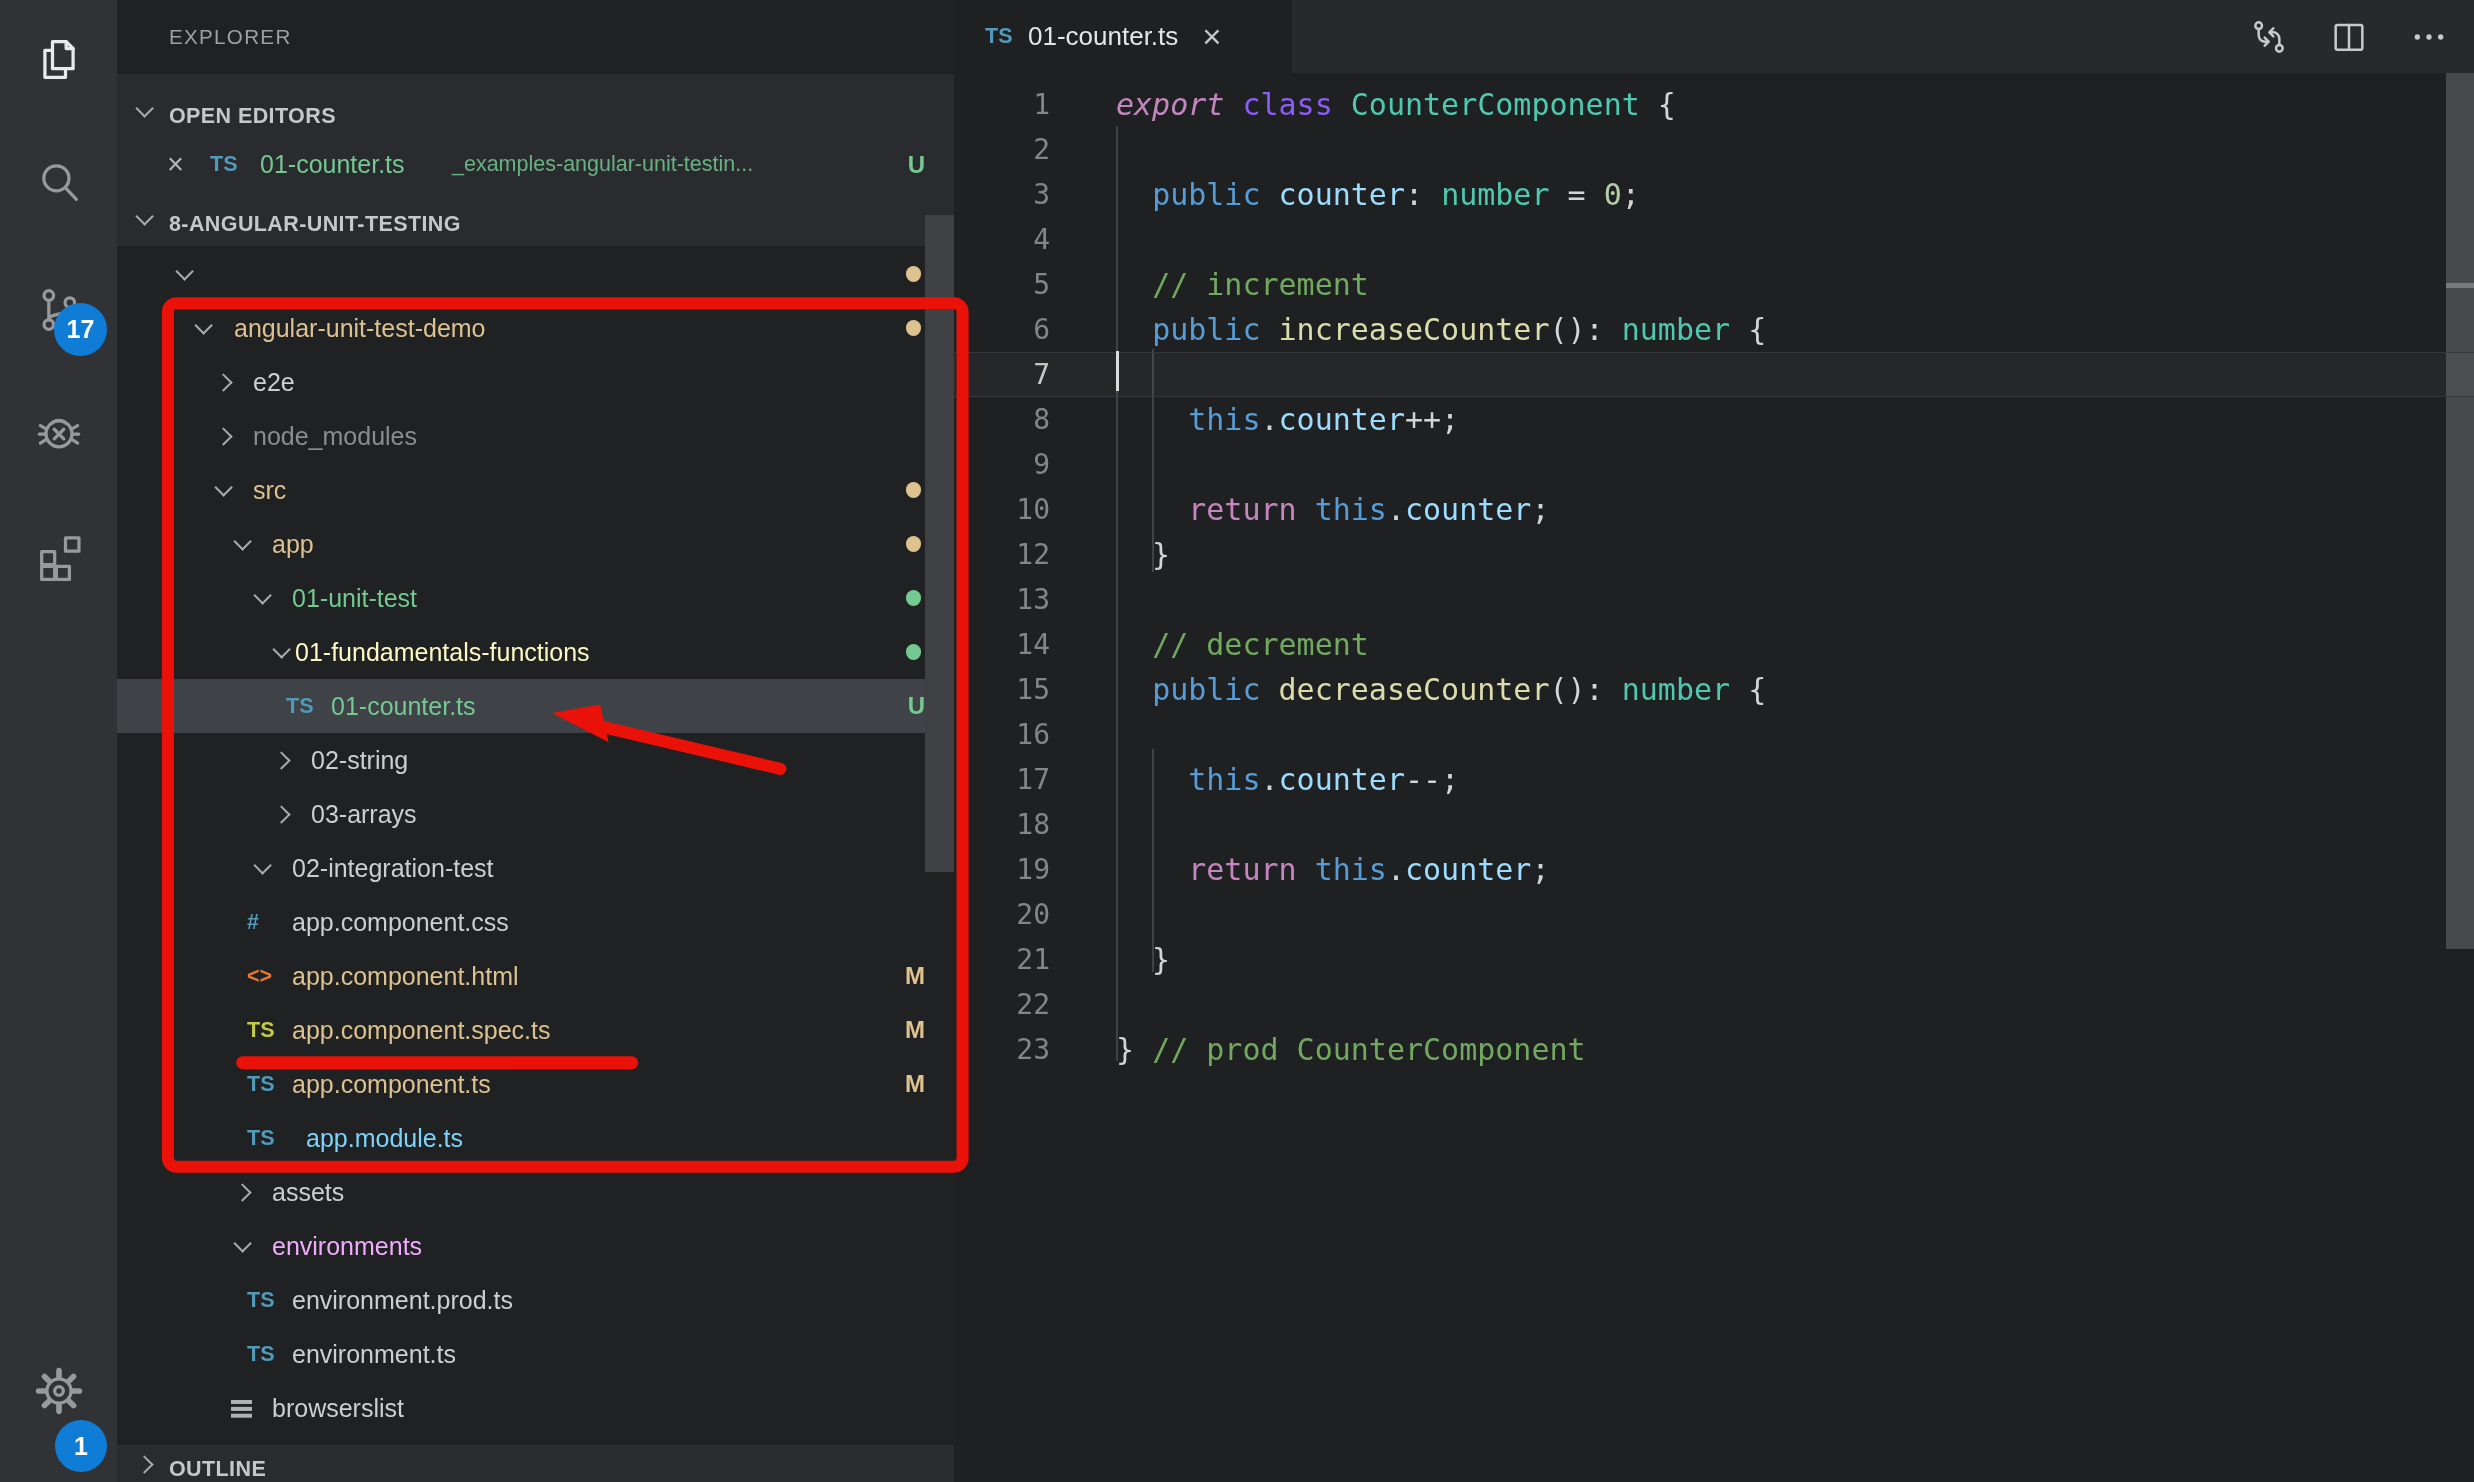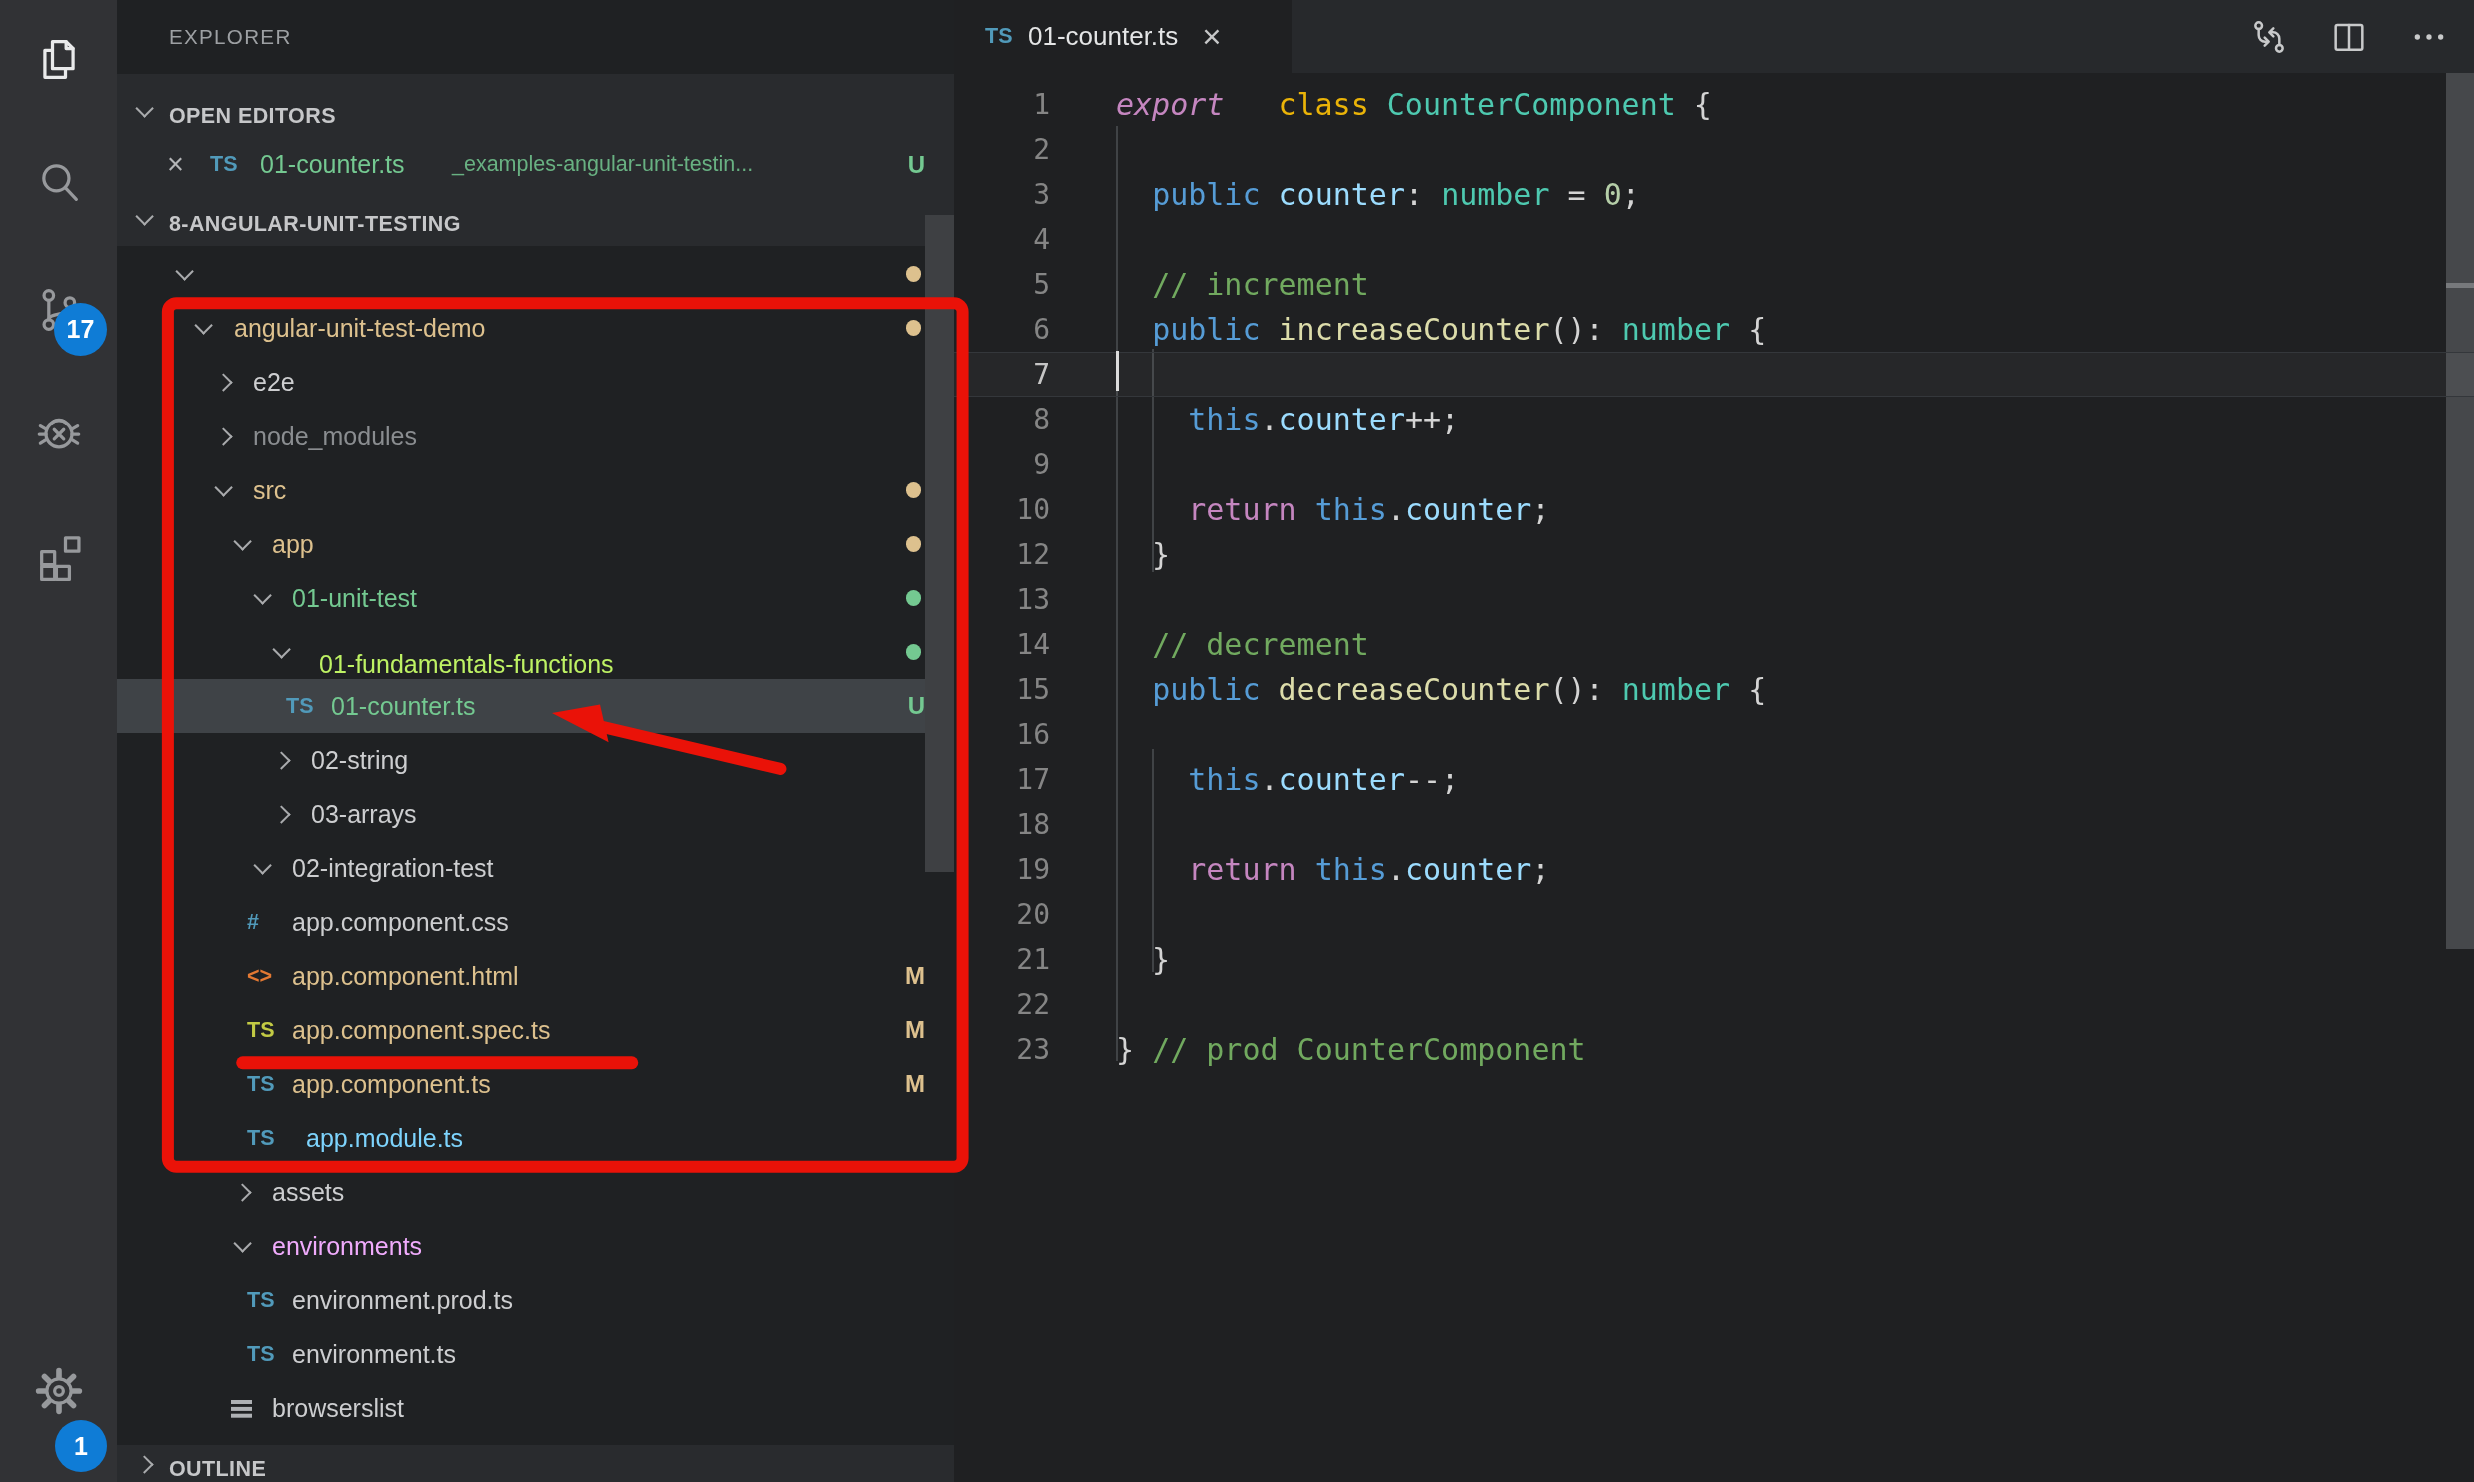--- a/index.html
+++ b/index.html
@@ -174,21 +174,21 @@
           <span class="tlabel" style="left: 155px; color: rgb(221, 193, 142);">app</span>
           <span class="gitdot" style="background: rgb(221, 193, 142);"></span>
         </div>
         <div class="trow">
           <span class="chev down" style="left: 139px;"></span>
           <span class="tlabel" style="left: 175px; color: rgb(116, 201, 145);">01-unit-test</span>
           <span class="gitdot" style="background: rgb(116, 201, 145);"></span>
         </div>
         <div class="trow">
           <span class="chev down" style="left: 158px;"></span>
-          <span class="tlabel" style="left: 202px; color: #bef264; margin-top: 12px;">01-fundamentals-functions</span>
+          <span class="tlabel" style="left: 178px; color: #fef9c3;">01-fundamentals-functions</span>
           <span class="gitdot" style="background: rgb(116, 201, 145);"></span>
         </div>
         <div class="trow sel">
           <span class="ficon" style="color: rgb(81, 154, 186); left: 169px;">TS</span>
           <span class="tlabel" style="left: 214px; color: rgb(116, 201, 145);">01-counter.ts</span>
           <span class="gitbadge" style="color: rgb(116, 201, 145);">U</span>
         </div>
         <div class="trow">
           <span class="chev right" style="left: 158px;"></span>
           <span class="tlabel" style="left: 194px; color: rgb(205, 206, 208);">02-string</span>
@@ -280,21 +280,21 @@
       </div>
     </div>
     <div class="code">
       <div class="guide" style="left:162px;top:53px;height:935px"></div>
       <div class="guide" style="left:198px;top:276px;height:223px"></div>
       <div class="guide" style="left:198px;top:676px;height:223px"></div>
       <div class="cursor" style="top:278px"></div>
       <div>
           <div class="cline">
             <span class="ln">1</span>
-            <span class="lc"><span style="color: rgb(197, 134, 192); font-style: italic;">export</span><span style="color: rgb(212, 212, 212);"> </span><span style="color: #eab308; margin-left: 36px;">class</span><span style="color: rgb(212, 212, 212);"> </span><span style="color: rgb(78, 201, 176);">CounterComponent</span><span style="color: rgb(212, 212, 212);"> {</span></span>
+            <span class="lc"><span style="color: rgb(197, 134, 192); font-style: italic;">export</span><span style="color: rgb(212, 212, 212);"> </span><span style="color: #8b5cf6;">class</span><span style="color: rgb(212, 212, 212);"> </span><span style="color: rgb(78, 201, 176);">CounterComponent</span><span style="color: rgb(212, 212, 212);"> {</span></span>
           </div>
           <div class="cline">
             <span class="ln">2</span>
             <span class="lc"></span>
           </div>
           <div class="cline">
             <span class="ln">3</span>
             <span class="lc"><span style="color: rgb(212, 212, 212);">  </span><span style="color: rgb(86, 156, 214);">public</span><span style="color: rgb(212, 212, 212);"> </span><span style="color: rgb(156, 220, 254);">counter</span><span style="color: rgb(212, 212, 212);">:</span><span style="color: rgb(212, 212, 212);"> </span><span style="color: rgb(78, 201, 176);">number</span><span style="color: rgb(212, 212, 212);"> = </span><span style="color: rgb(181, 206, 168);">0</span><span style="color: rgb(212, 212, 212);">;</span></span>
           </div>
           <div class="cline">

